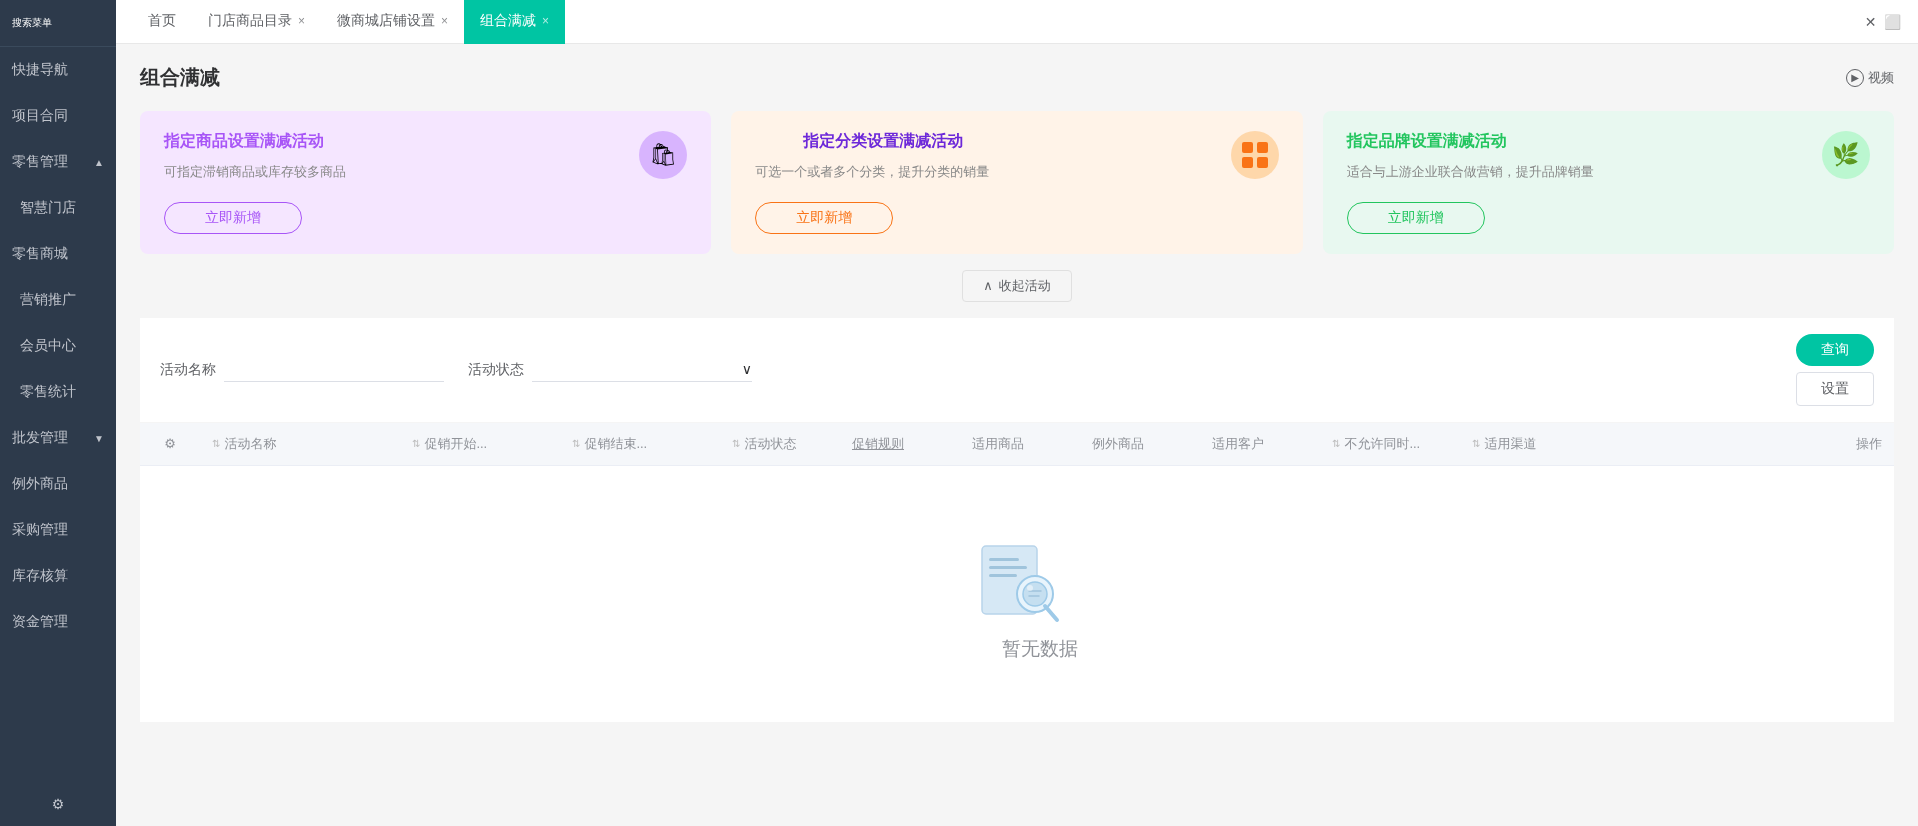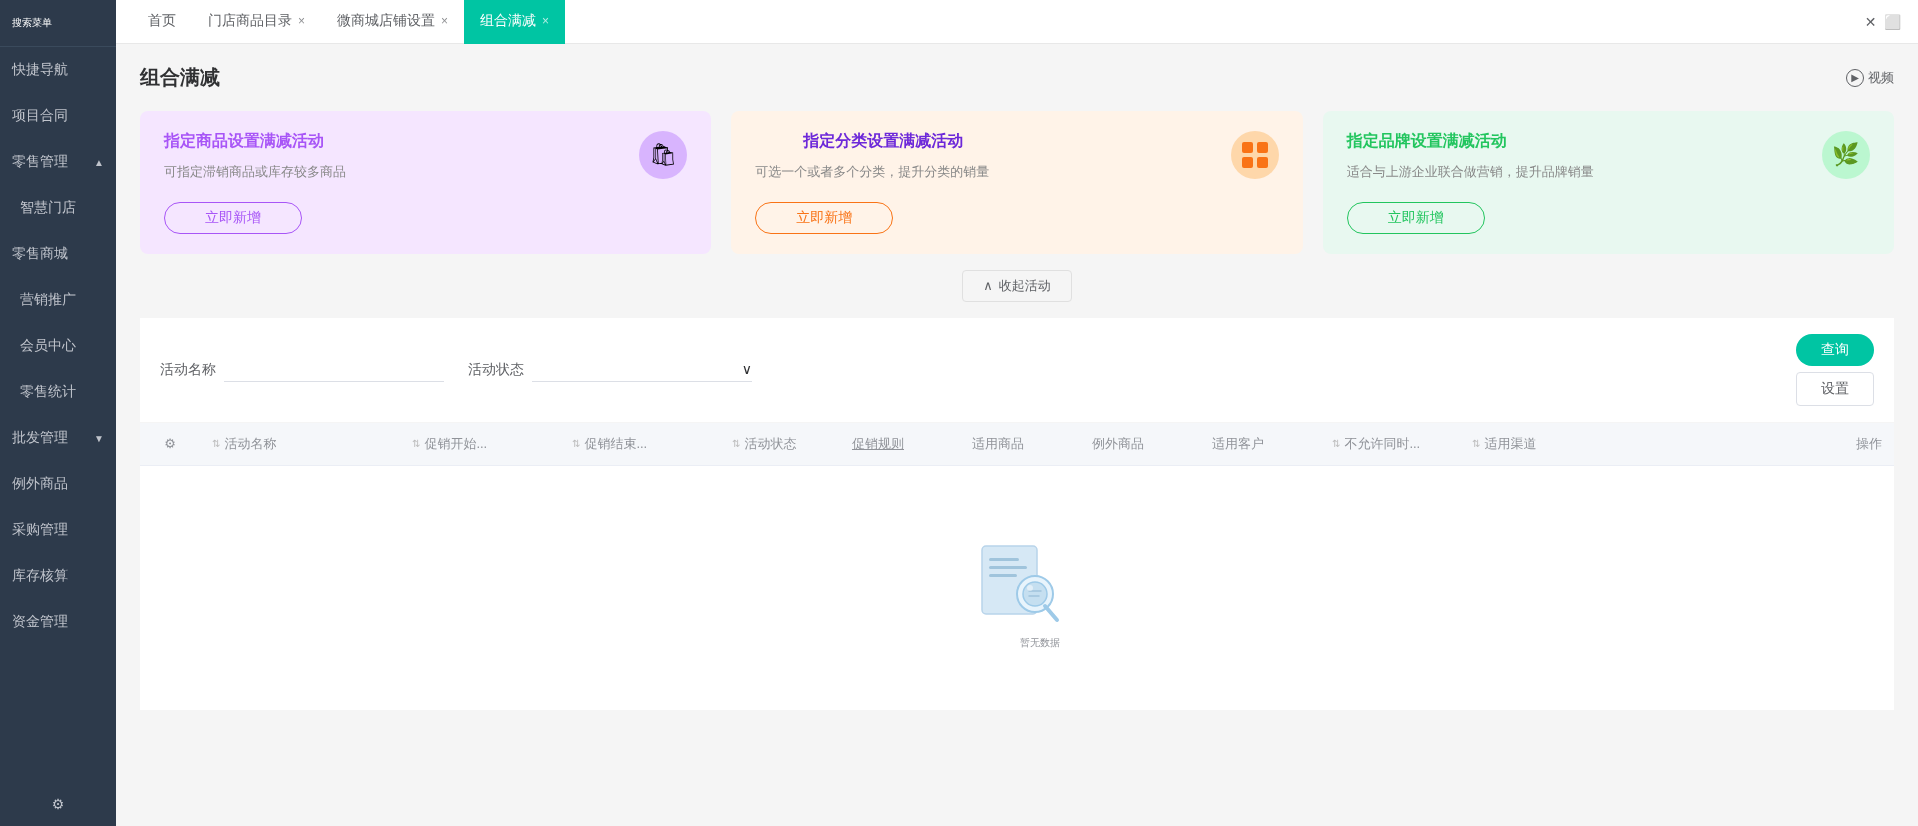--- a/index.html
+++ b/index.html
@@ -314,21 +314,21 @@
     .empty-state {
       display: flex;
       flex-direction: column;
       align-items: center;
       justify-content: center;
       padding: 60px 0;
       background: #fff;
     }
     .empty-text {
       color: #909399;
-      font-size: 10px;
+      font-size: 19px;
       margin-left: 46px;
     }
 
     
     .empty-img {
       width: 120px;
       height: 110px;
     }
   </style>
 </head>

